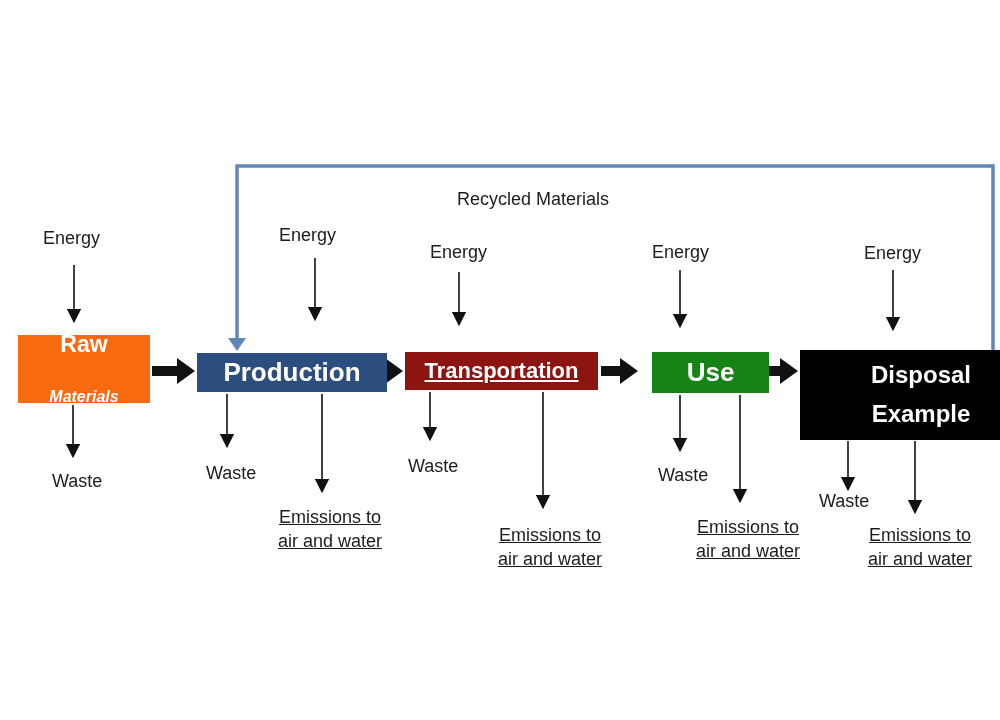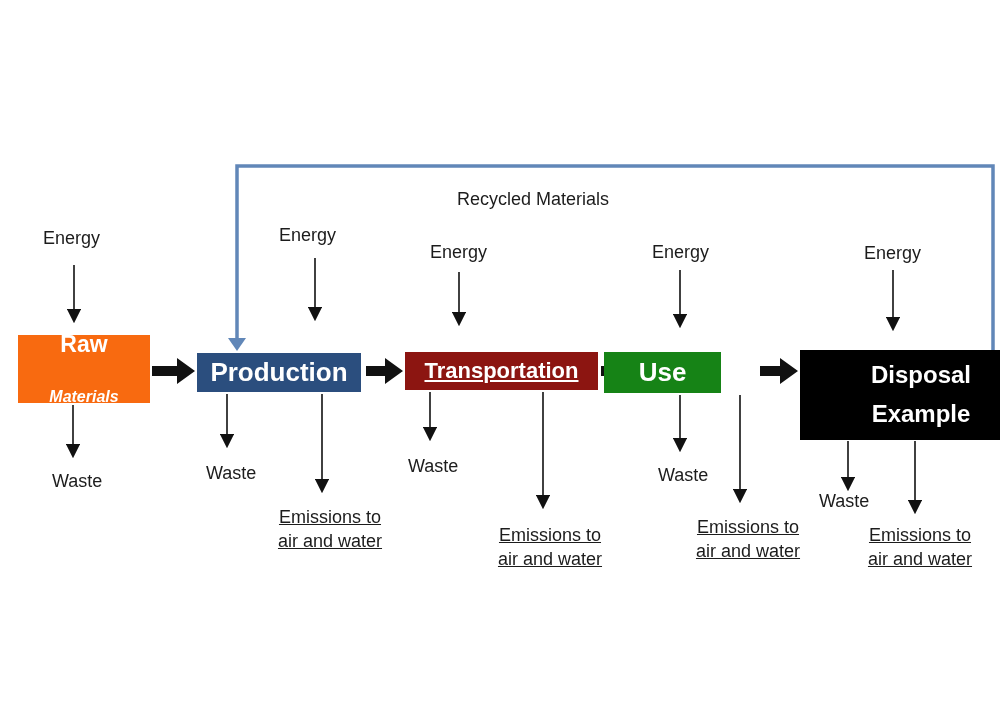--- a/index.html
+++ b/index.html
@@ -40,23 +40,23 @@
     align-items: center;
     justify-content: center;
     color: #ffffff;
     font-weight: bold;
     text-align: center;
     line-height: 1.12;
   }
   .box-raw           { left: 18px;  top: 335px; width: 132px; height: 68px; gap: 31px; }
   .box-raw .l1       { font-size: 23px; }
   .box-raw .l2       { font-size: 16px; font-style: italic; }
-  .box-production    { left: 197px; top: 353px; width: 164px; height: 39px; font-size: 26px; }
+  .box-production    { left: 197px; top: 353px; width: 190px; height: 39px; font-size: 26px; }
   .box-transportation{ left: 405px; top: 352px; width: 193px; height: 38px; font-size: 22px; text-decoration: underline; }
-  .box-use           { left: 604px; top: 352px; width: 117px; height: 41px; font-size: 26px; }
+  .box-use           { left: 652px; top: 352px; width: 117px; height: 41px; font-size: 26px; }
   .box-disposal      { left: 800px; top: 350px; width: 170px; height: 90px; font-size: 24px; justify-content: space-evenly; padding-left: 36px; }
   .label {
     position: absolute;
     font-size: 18px;
     color: #1c1c1c;
     white-space: nowrap;
   }
   .label.center {
     white-space: normal;
     text-align: center;

